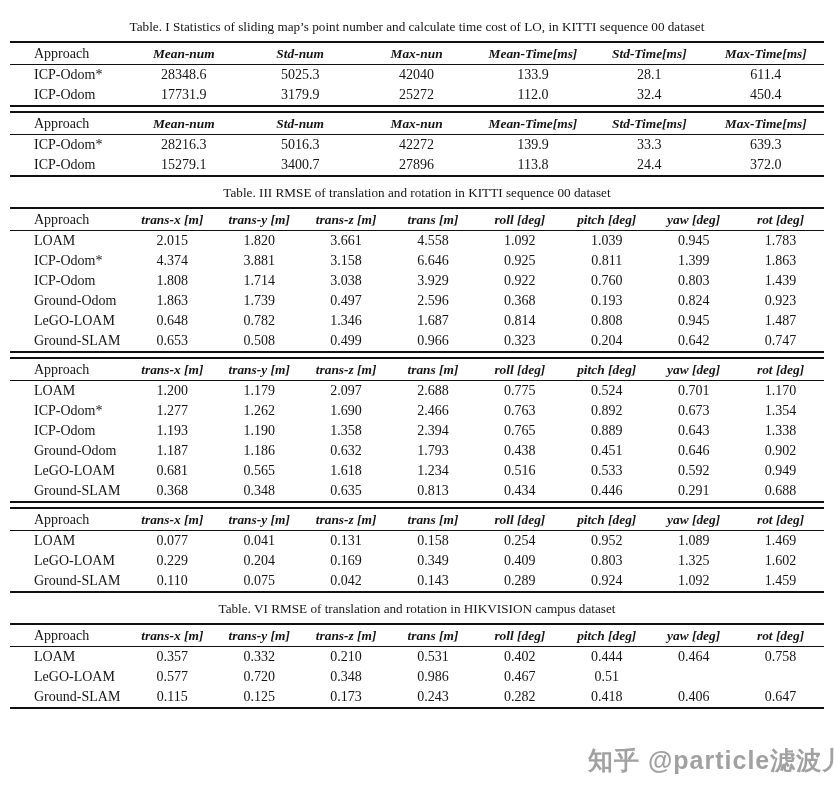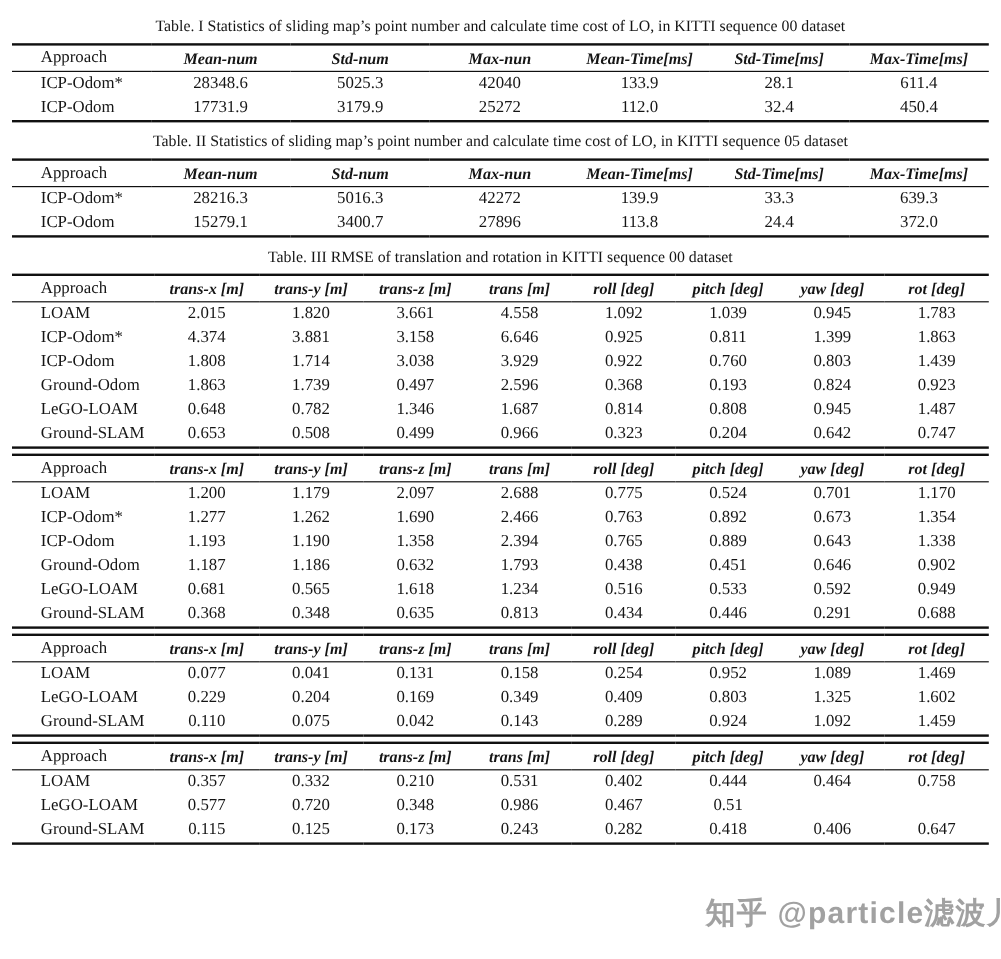--- a/index.html
+++ b/index.html
@@ -9,21 +9,21 @@
   }
   body {
     width: 834px;
     height: 799px;
     position: relative;
     overflow: hidden;
     font-family: "Liberation Serif", serif;
     color: #151515;
   }
   .page {
-    padding-top: 12px;
+    padding-top: 17px;
     font-family: Liberation Serif, serif;
   }
   .table-title {
     text-align: center;
     font-size: 13.2px;
     line-height: 16px;
     margin: 8px 0 6px 0;
     white-space: pre;
   }
   .section:first-child .table-title {
@@ -122,21 +122,20 @@
               <td>3179.9</td>
               <td>25272</td>
               <td>112.0</td>
               <td>32.4</td>
               <td>450.4</td>
             </tr>
           </tbody>
         </table>
       </div>
       <div class="section">
-        <div class="table-title">Table. II Statistics of sliding map’s point number and calculate time cost of LO, in KITTI sequence 05 dataset</div>
         <table class="data-table">
           <colgroup>
             <col style="width: 14.2%;">
             <col style="width: 14.3%;">
             <col style="width: 14.3%;">
             <col style="width: 14.3%;">
             <col style="width: 14.3%;">
             <col style="width: 14.3%;">
             <col style="width: 14.3%;">
           </colgroup>
@@ -423,20 +422,21 @@
               <td>0.143</td>
               <td>0.289</td>
               <td>0.924</td>
               <td>1.092</td>
               <td>1.459</td>
             </tr>
           </tbody>
         </table>
       </div>
       <div class="section">
+        <div class="table-title">Table. VI RMSE of translation and rotation in HIKVISION campus dataset</div>
         <table class="data-table">
           <colgroup>
             <col style="width: 14.6%;">
             <col style="width: 10.675%;">
             <col style="width: 10.675%;">
             <col style="width: 10.675%;">
             <col style="width: 10.675%;">
             <col style="width: 10.675%;">
             <col style="width: 10.675%;">
             <col style="width: 10.675%;">

